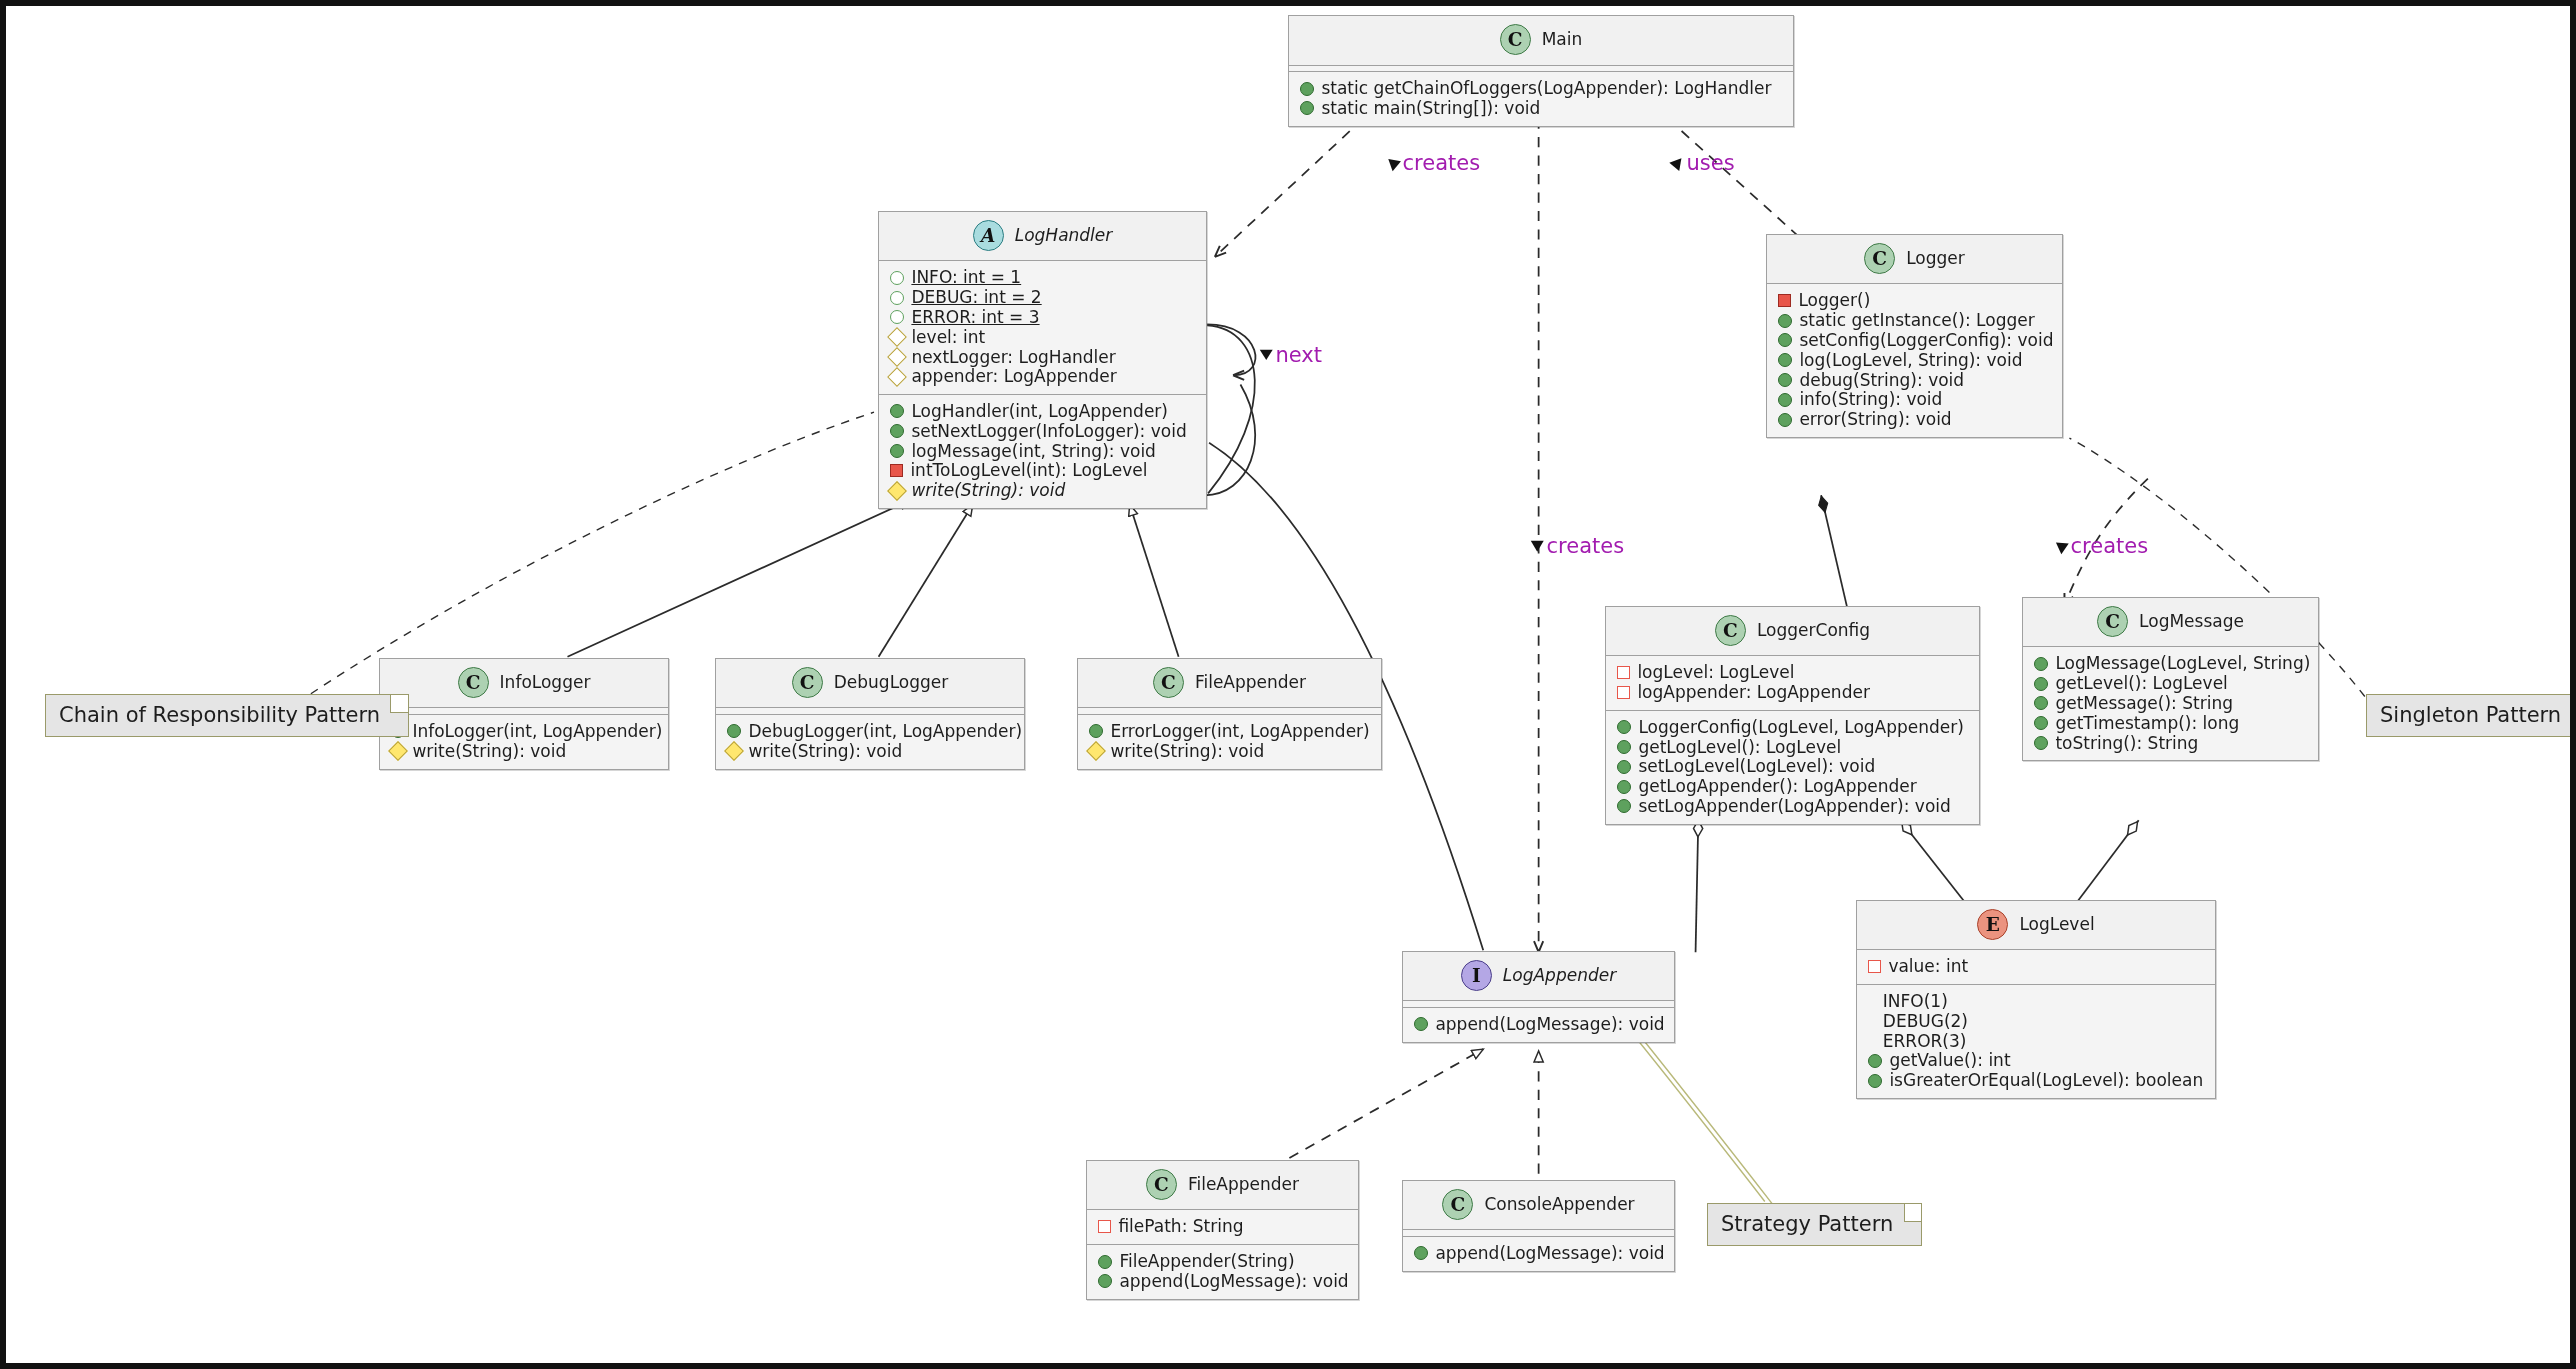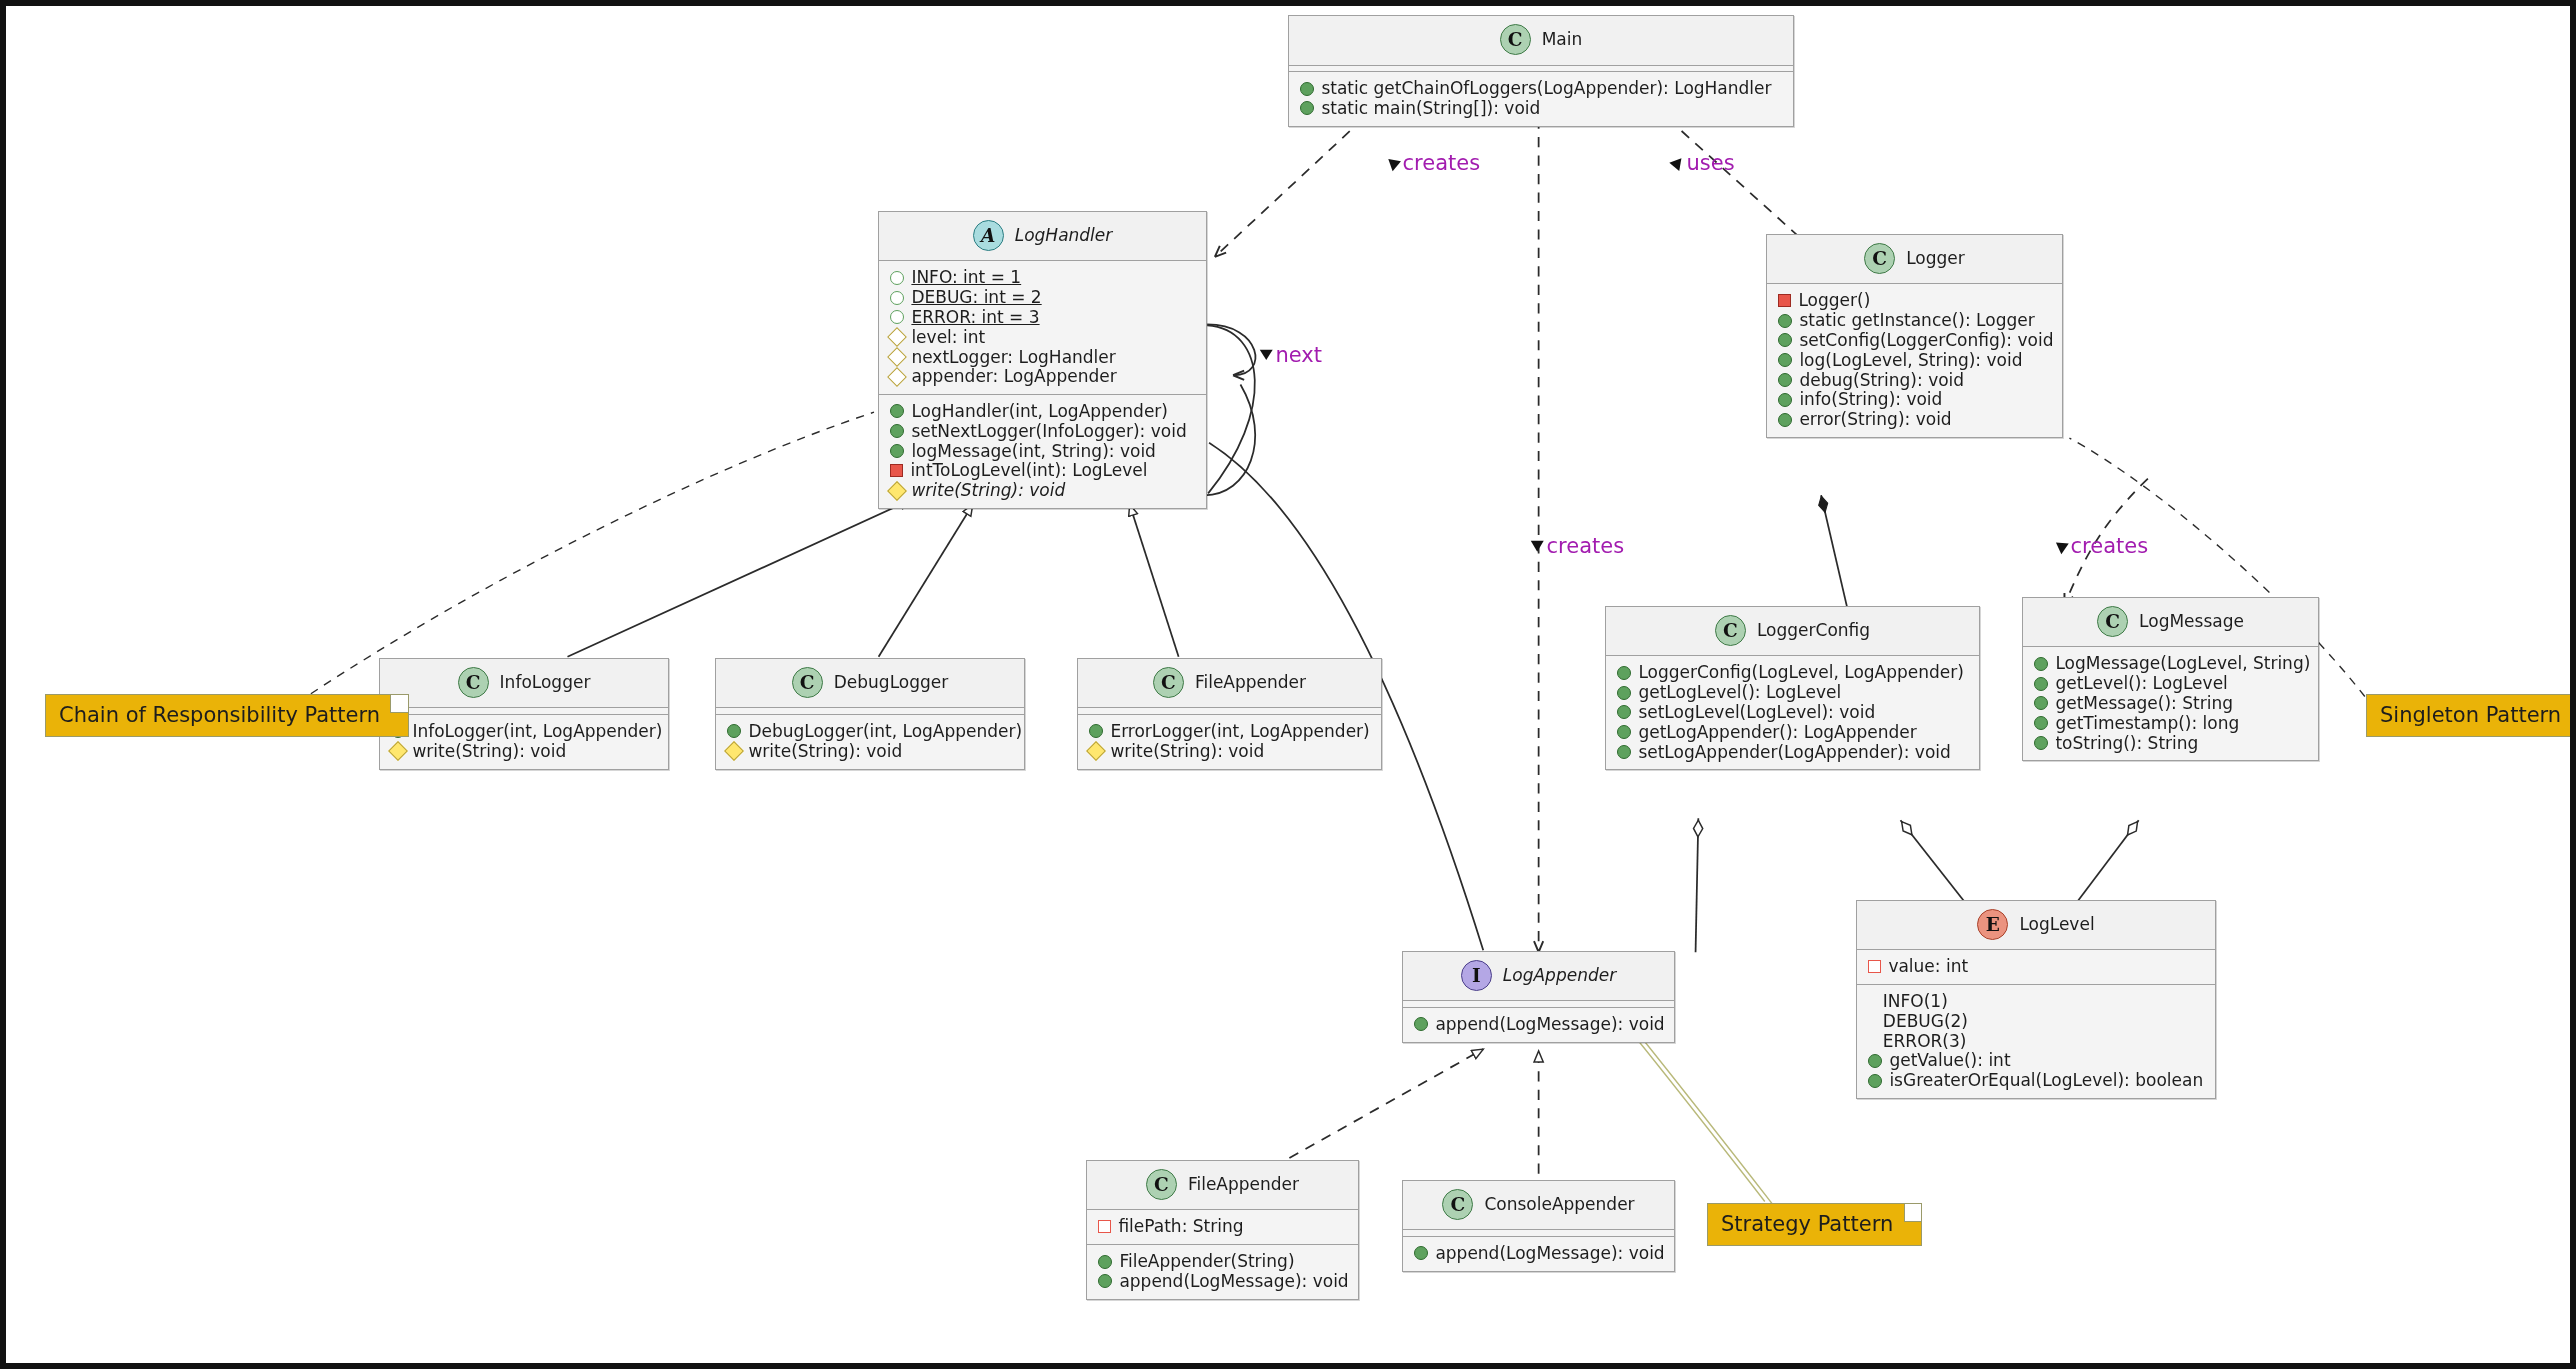--- a/index.html
+++ b/index.html
@@ -67,21 +67,21 @@
   .g.privf{width:11px;height:11px;background:#e8564a;border:1.2px solid #9d2b22;}
   
   .g.priv{width:11px;height:11px;background:#ffffff;border:1.6px solid #e8564a;}
   
   .g.prot{width:12px;height:12px;background:#ffffff;border:1.6px solid #b9a23a;transform:rotate(45deg);}
   
   .g.protf{width:12px;height:12px;background:#ffe76e;border:1.3px solid #b9a23a;transform:rotate(45deg);}
 
   .note{
     position:absolute;
-    background:#eab308;
+    background:#e5e5e5;
     border:1.4px solid #9a9a6a;
     font-size:21px;
     color:#1d1d1d;
     padding:8.3px 28px 9.2px 13px;
     white-space:nowrap;
     box-sizing:border-box;
   }
   .note::after{
     content:"";position:absolute;right:0;top:0;
     width:16.6px;height:16.6px;
@@ -332,20 +332,30 @@
     </div>
   </div>
 
   <div class="uml" style="left:1599px;top:600px;width:375px;">
     <div class="hdr">
       <span class="stereo c">C</span>
       <span class="nm">LoggerConfig</span>
     </div>
     <div class="sect">
       <div class="row">
+          <span class="g priv"></span>
+          <span class="txt">logLevel: LogLevel</span>
+        </div>
+      <div class="row">
+          <span class="g priv"></span>
+          <span class="txt">logAppender: LogAppender</span>
+        </div>
+    </div>
+    <div class="sect">
+      <div class="row">
           <span class="g pub"></span>
           <span class="txt">LoggerConfig(LogLevel, LogAppender)</span>
         </div>
       <div class="row">
           <span class="g pub"></span>
           <span class="txt">getLogLevel(): LogLevel</span>
         </div>
       <div class="row">
           <span class="g pub"></span>
           <span class="txt">setLogLevel(LogLevel): void</span>

